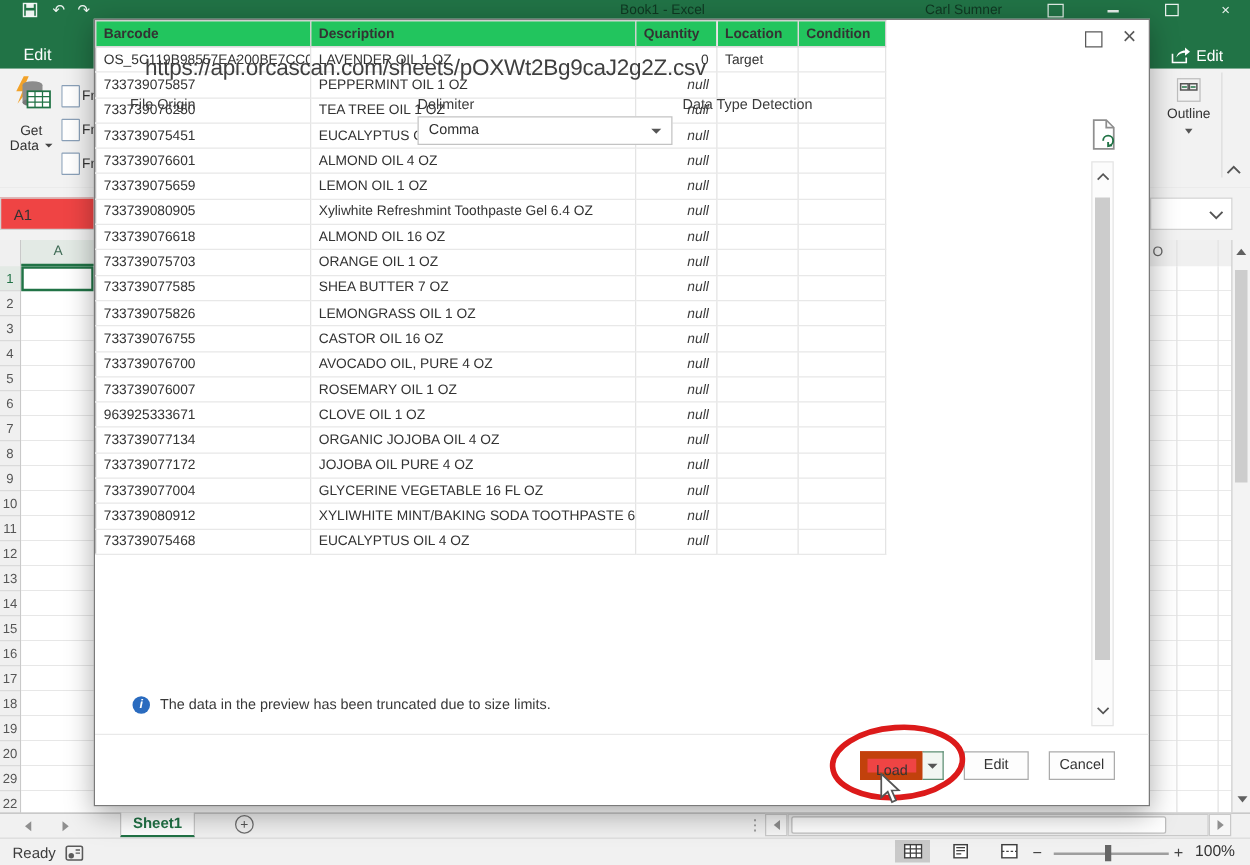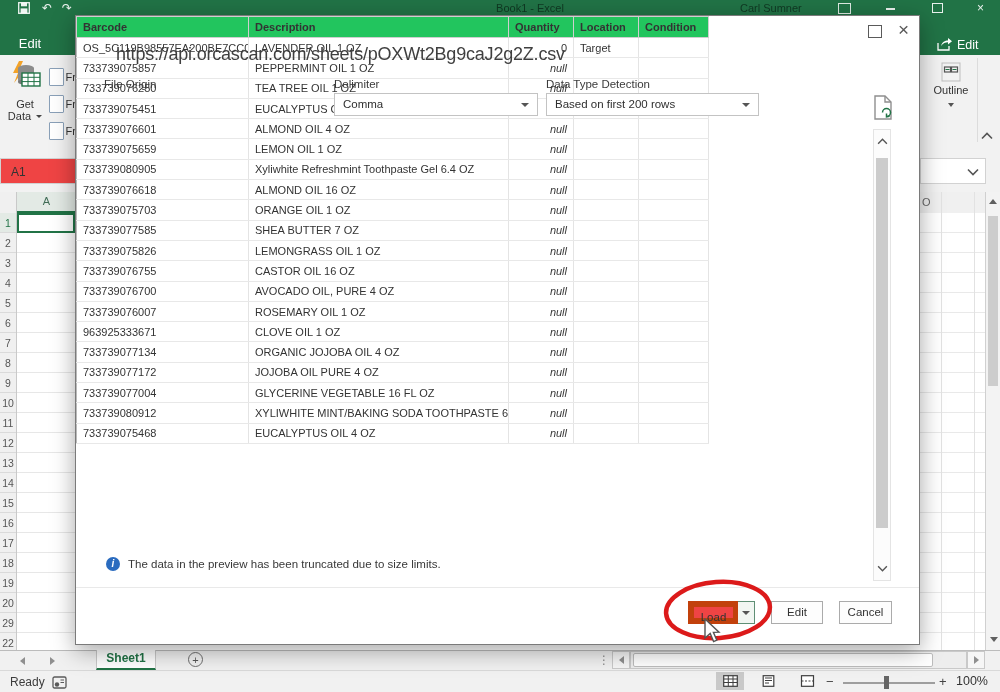--- a/index.html
+++ b/index.html
@@ -285,24 +285,20 @@
   <div class="abs dlg-url">https://api.orcascan.com/sheets/pOXWt2Bg9caJ2g2Z.csv</div>
 
   <div class="abs fld-label" style="left:28px">File Origin</div>
   <div class="abs fld-label" style="left:258px">Delimiter</div>
   <div class="abs fld-label" style="left:470px">Data Type Detection</div>
 
   <div class="abs dropdown" style="left:258px;width:204px">
     <span>Comma</span>
     <span class="dd-caret"></span>
   </div>
-  <div class="abs dropdown" style="left:470px;width:213px">
-    <span>Based on first 200 rows</span>
-    <span class="dd-caret"></span>
-  </div>
 
   <svg class="abs" style="left:797px;top:79px" width="21" height="25" viewBox="0 0 21 25">
     <path d="M2 1 H12 L18 7 V24 H2 Z" fill="#fff" stroke="#8f8f8f" stroke-width="1.4"></path>
     <path d="M12 1 V7 H18" fill="none" stroke="#8f8f8f" stroke-width="1.4"></path>
     <path d="M9.5 17.5 A4 4 0 1 1 13.5 21.5" fill="none" stroke="#217346" stroke-width="1.5"></path>
     <path d="M13.5 18.6 L13.5 21.9 L16.6 21.3" fill="none" stroke="#217346" stroke-width="1.5"></path>
   </svg>
 
   <table class="ptable">
     <colgroup>

